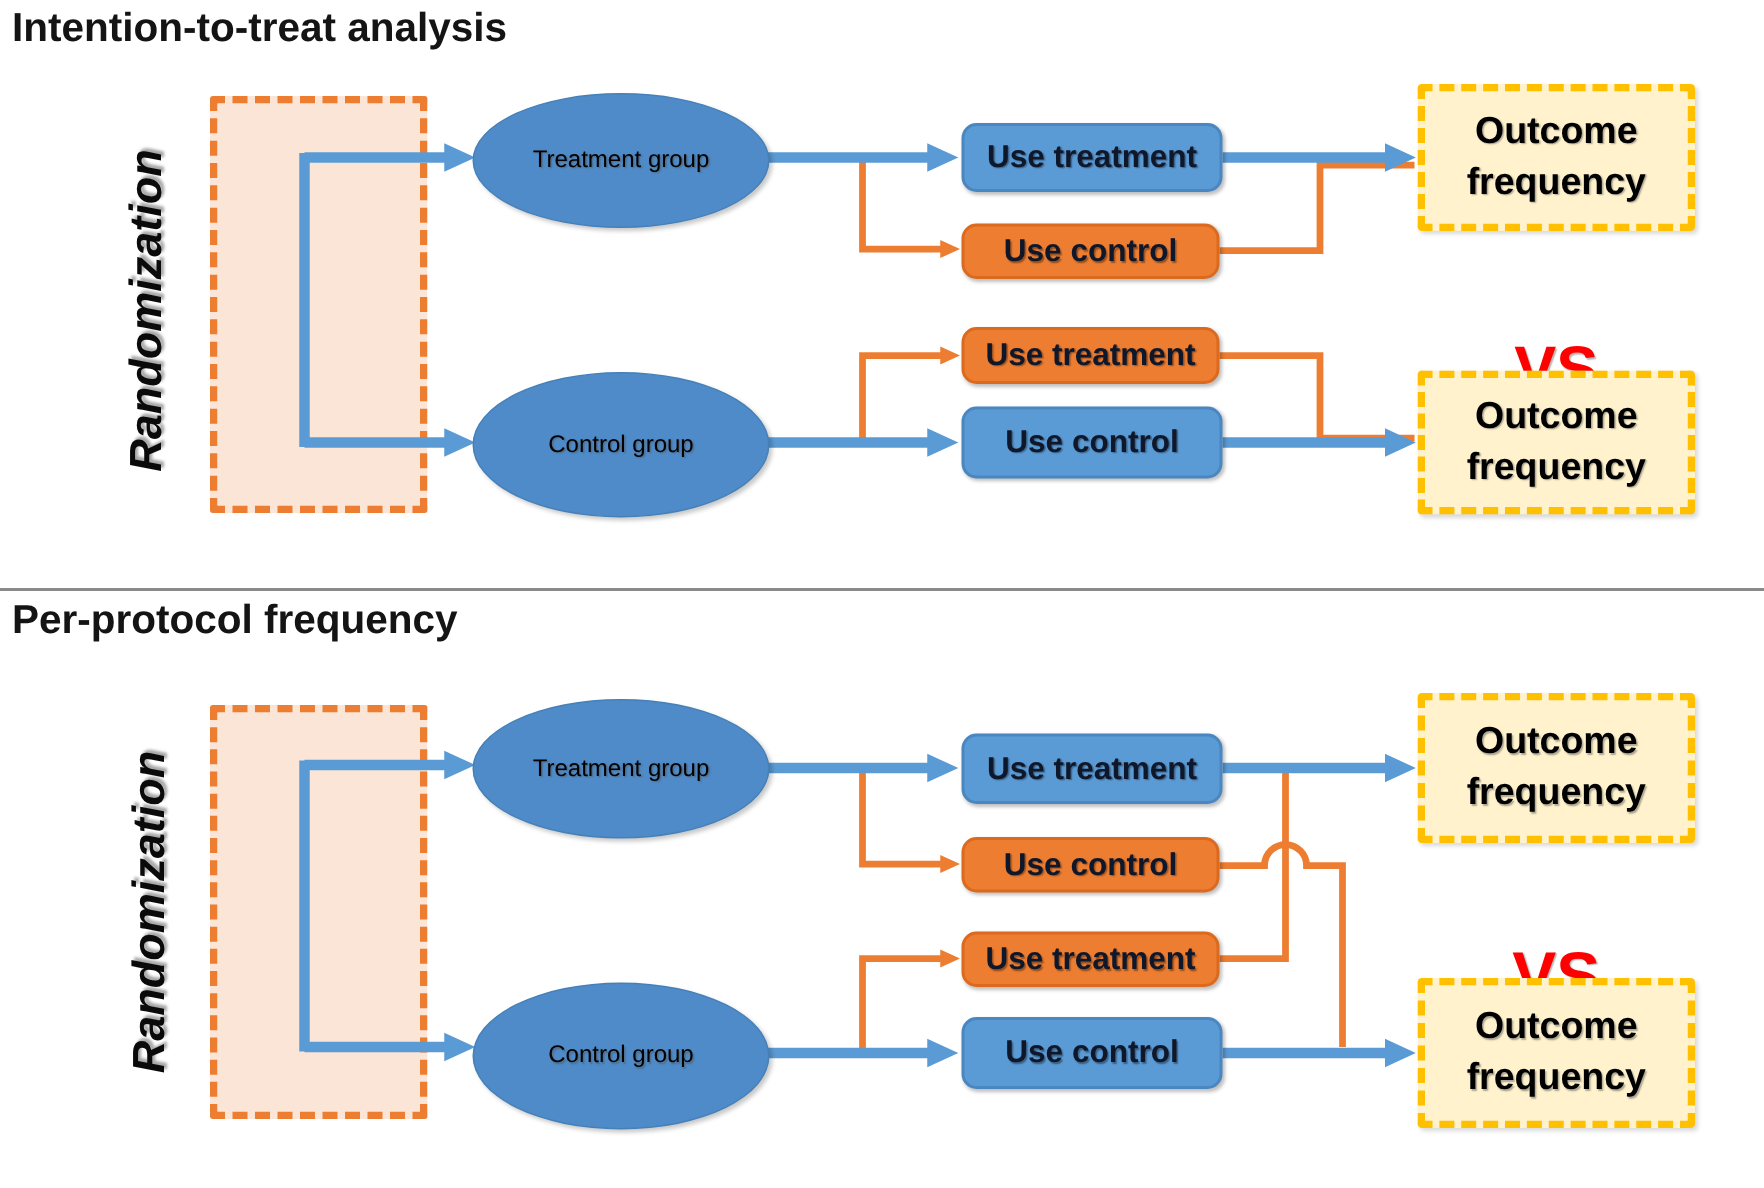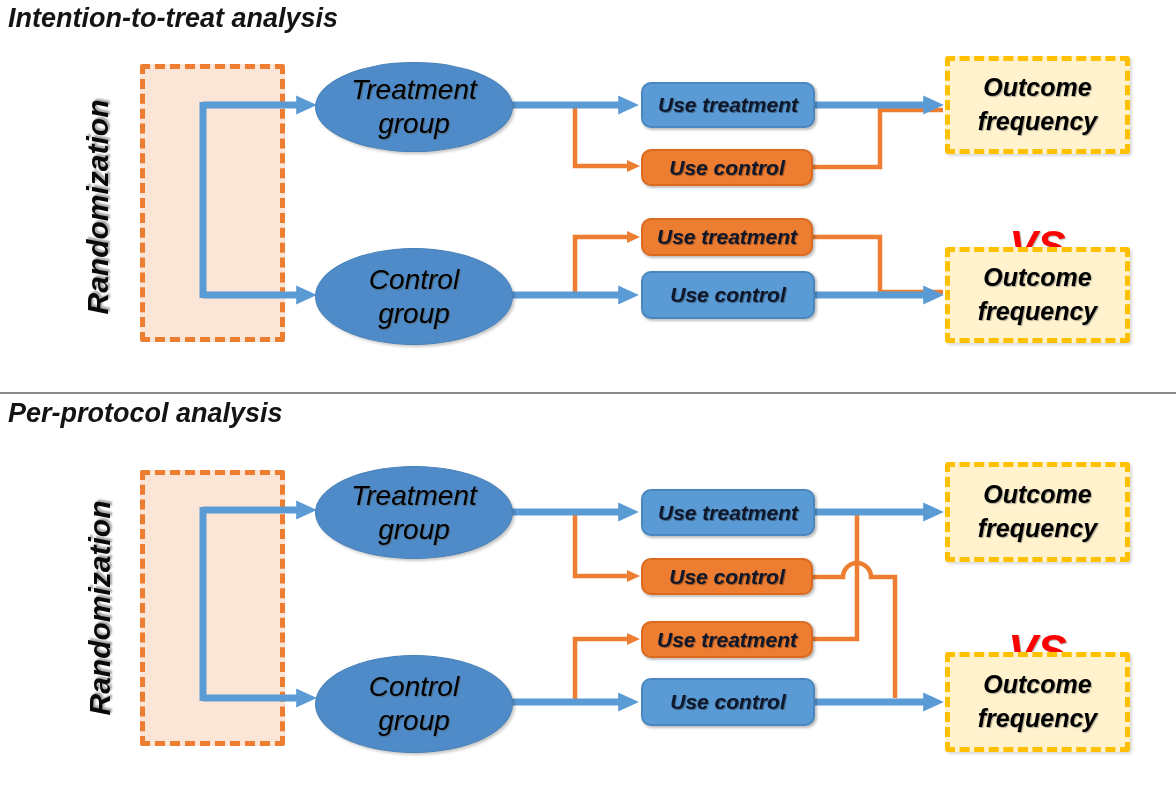--- a/index.html
+++ b/index.html
@@ -1,35 +1,35 @@
 <!DOCTYPE html>
 <html><head>
 <meta charset="utf-8">
 <style>
   html,body{margin:0;padding:0;background:#ffffff;}
   .canvas{
     position:relative;width:1176px;height:792px;background:#ffffff;overflow:hidden;
     font-family:"Liberation Sans","DejaVu Sans",sans-serif;
   }
-  .abs{position:absolute;font-style:italic;}
+  .abs{position:absolute;}
   .section-title{
     font-size:27px;font-weight:600;color:#141414;letter-spacing:0px;white-space:nowrap;
   }
   .rand-box{
     background:#FBE5D6;border:5px dashed #ED7D31;box-sizing:border-box;border-radius:2px;
   }
   .rand-label{
     font-size:30px;font-weight:700;font-style:italic;color:#0a0a0a;
     text-shadow:2px 2px 2px rgba(0,0,0,0.35);
     display:flex;align-items:center;justify-content:center;
     transform:rotate(-90deg);white-space:nowrap;
   }
   .ellipse{
     background:#4E8BC8;border:1px solid #4680B8;border-radius:50%;
-    color:#000;font-size:28px;font-weight:500;line-height:1.2;text-align:center;
+    color:#000;font-size:16px;font-weight:500;line-height:1.2;text-align:center;
     display:flex;align-items:center;justify-content:center;
     text-shadow:1px 1px 1px rgba(80,80,80,0.55);
     box-shadow:2px 2px 3px rgba(0,0,0,0.22);box-sizing:border-box;
     padding:0 32px;
   }
   .bluebox,.orangebox{
     color:#0f172a;font-weight:700;font-size:21px;white-space:nowrap;
     display:flex;align-items:center;justify-content:center;
     border-radius:10px;box-sizing:border-box;
     text-shadow:1px 1px 1px rgba(0,0,0,0.38);
@@ -110,21 +110,21 @@
 
   <div class="abs orangebox" style="left:641px;top:218px;width:172px;height:38px;">Use treatment</div>
   <div class="abs bluebox" style="left:641px;top:271px;width:174px;height:48px;">Use control</div>
 
   <div class="abs outcome" style="left:945px;top:56px;width:185px;height:98px;">Outcome frequency</div>
   <div class="abs vs" style="left:945px;top:182px;width:185px;height:48px;">VS</div>
   <div class="abs outcome" style="left:945px;top:247px;width:185px;height:96px;">Outcome frequency</div>
 
   <div class="abs divider" style="left:0;top:392px;"></div>
 
-  <div class="abs section-title" style="left:8px;top:398px;">Per-protocol analysis</div>
+  <div class="abs section-title" style="left:8px;top:398px;">Per-protocol frequency</div>
 
   <div class="abs rand-label" style="left:-40px;top:590px;width:280px;height:36px;">Randomization</div>
 
   <div class="abs ellipse" style="left:315px;top:466px;width:198px;height:93px;">Treatment group</div>
   <div class="abs ellipse" style="left:315px;top:655px;width:198px;height:98px;">Control group</div>
 
   <div class="abs bluebox" style="left:641px;top:489px;width:174px;height:47px;">Use treatment</div>
   <div class="abs orangebox" style="left:641px;top:558px;width:172px;height:37px;">Use control</div>
 
   <div class="abs orangebox" style="left:641px;top:621px;width:172px;height:37px;">Use treatment</div>

